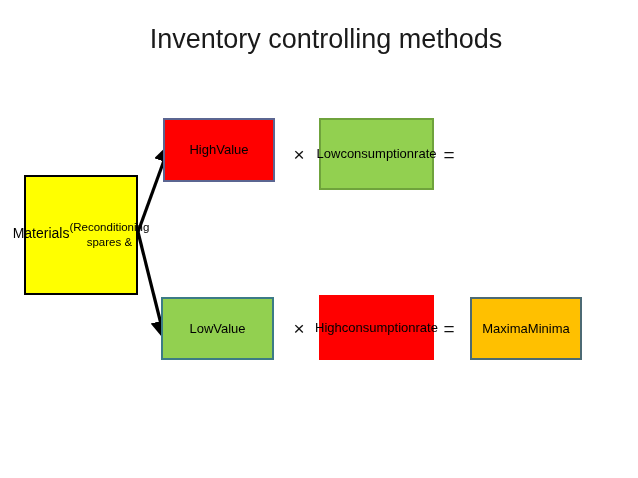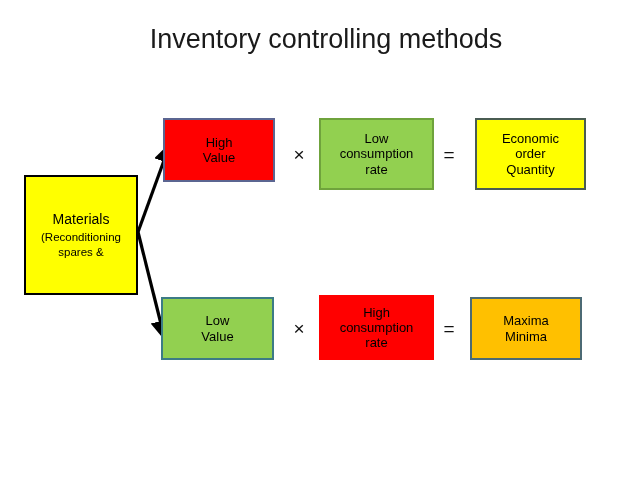--- a/index.html
+++ b/index.html
@@ -28,21 +28,21 @@
     font-weight: 400;
     color: #1a1a1a;
     letter-spacing: 0px;
     line-height: 34px;
     margin-left: 7px;
   }
   .node {
     position: absolute;
     box-sizing: border-box;
     display: flex;
-    flex-direction: column;
+    flex-direction: row;
     align-items: center;
     justify-content: center;
     text-align: center;
     font-family: "Liberation Sans", sans-serif;
     color: #000000;
     line-height: 1.18;
   }
   .node .ln { display: block; white-space: nowrap; }
 
   
@@ -176,25 +176,20 @@
   <div class="operator" id="op-mult-top">×</div>
 
   <div class="node" id="node-low-consumption">
     <span class="ln">Low</span>
     <span class="ln">consumption</span>
     <span class="ln">rate</span>
   </div>
 
   <div class="operator" id="op-eq-top">=</div>
 
-  <div class="node" id="node-eoq">
-    <span class="ln">Economic</span>
-    <span class="ln">order</span>
-    <span class="ln">Quantity</span>
-  </div>
 
   <div class="node" id="node-low-value">
     <span class="ln">Low</span>
     <span class="ln">Value</span>
   </div>
 
   <div class="operator" id="op-mult-bot">×</div>
 
   <div class="node" id="node-high-consumption">
     <span class="ln">High</span>

